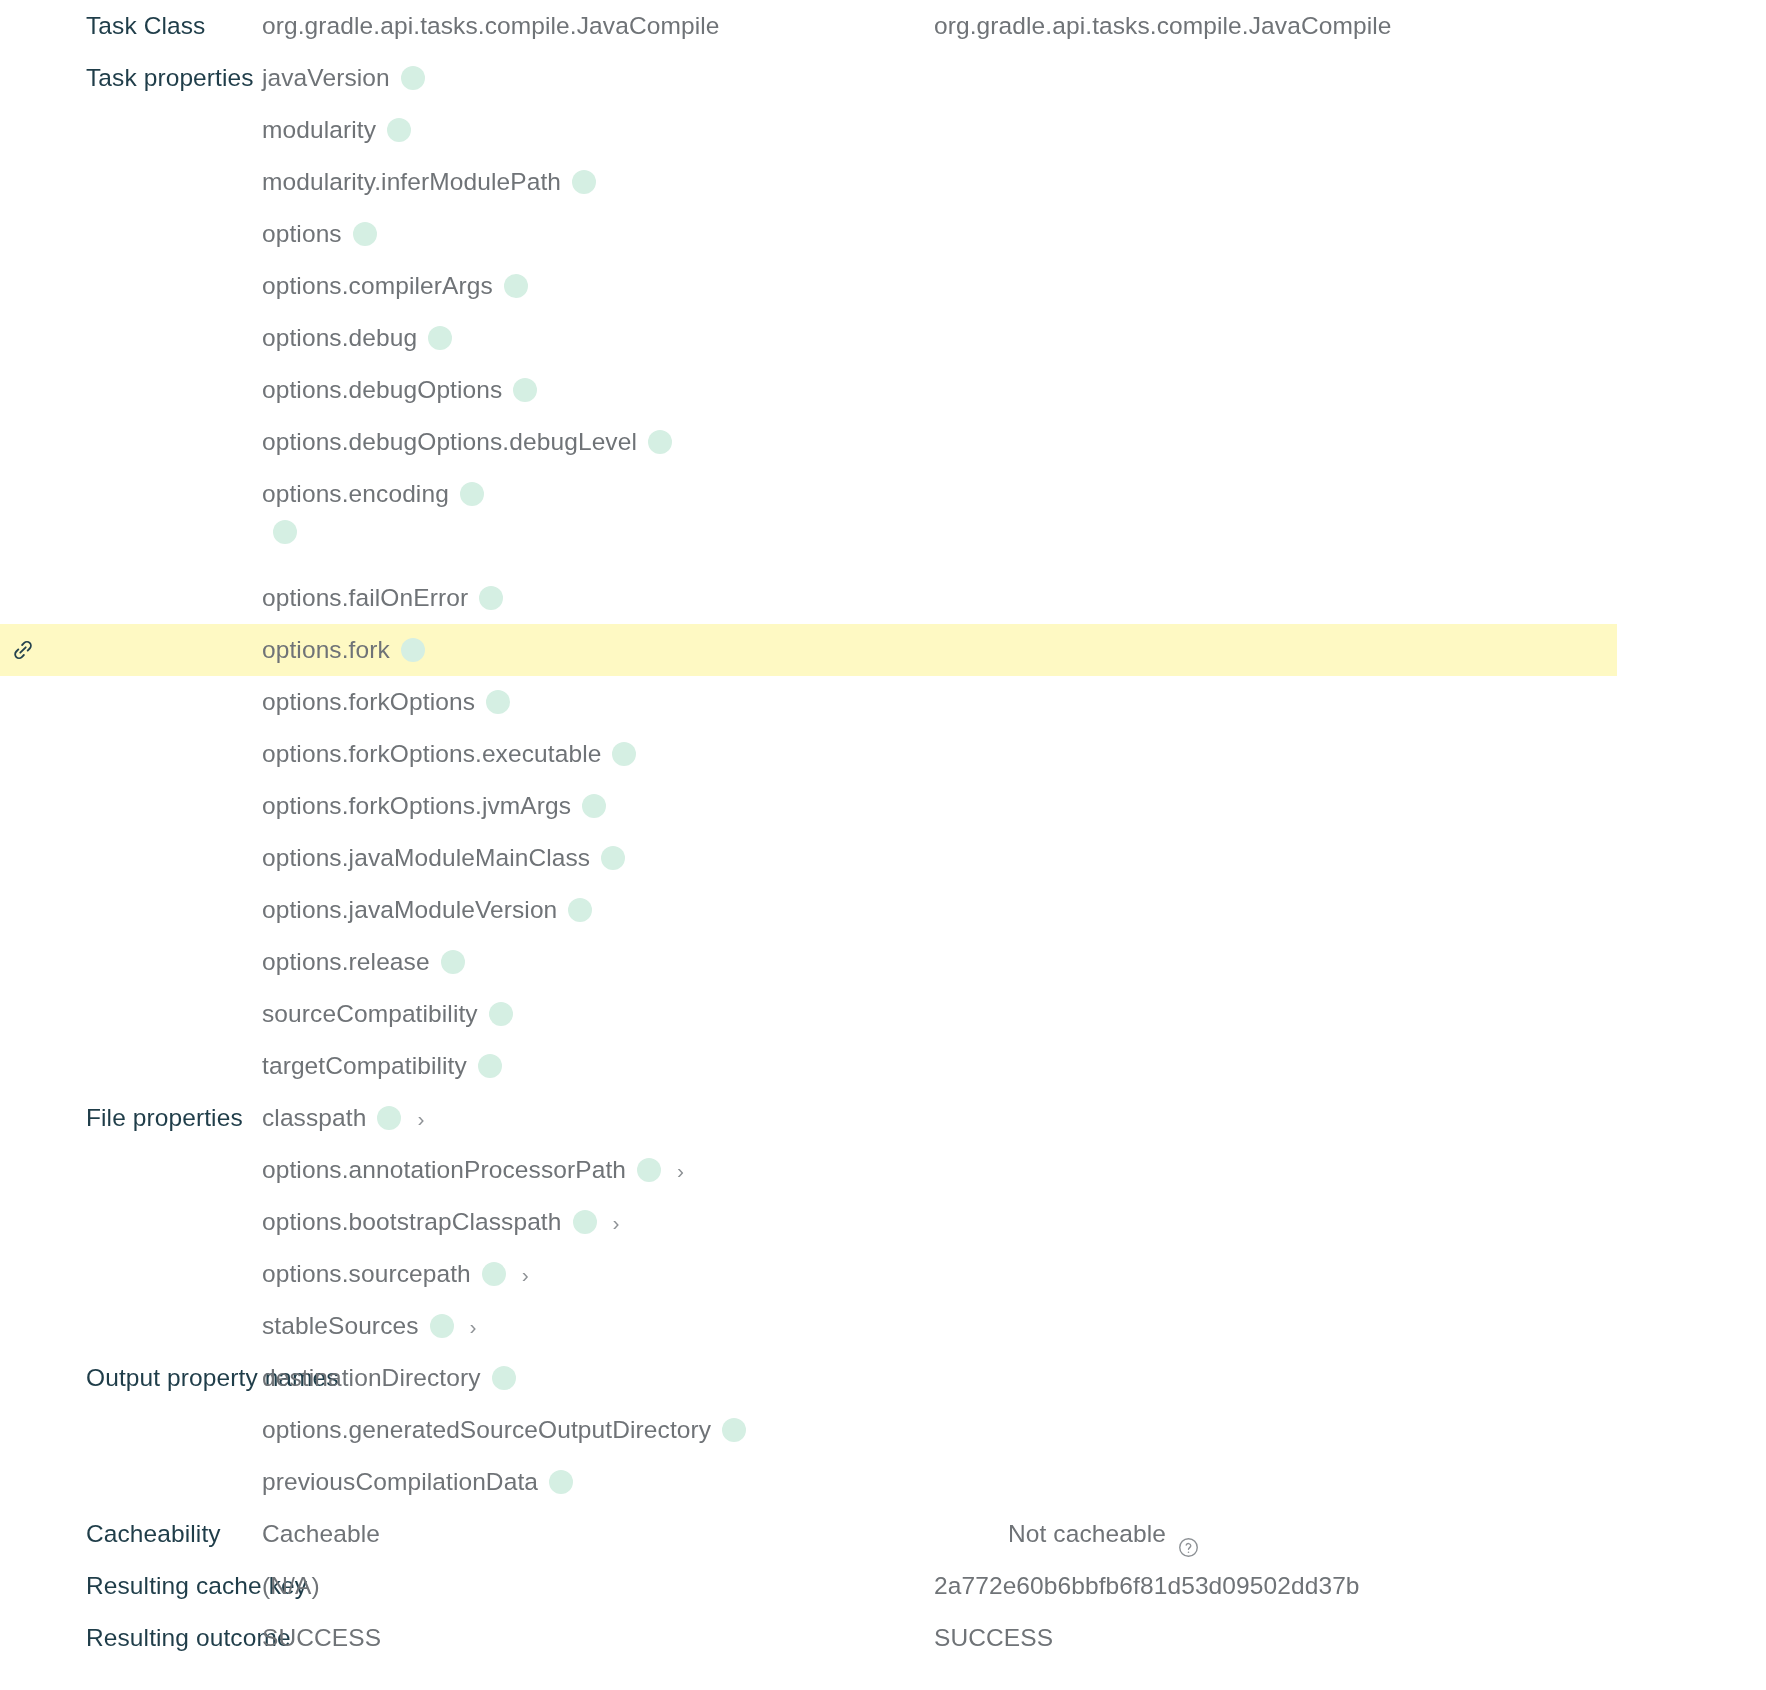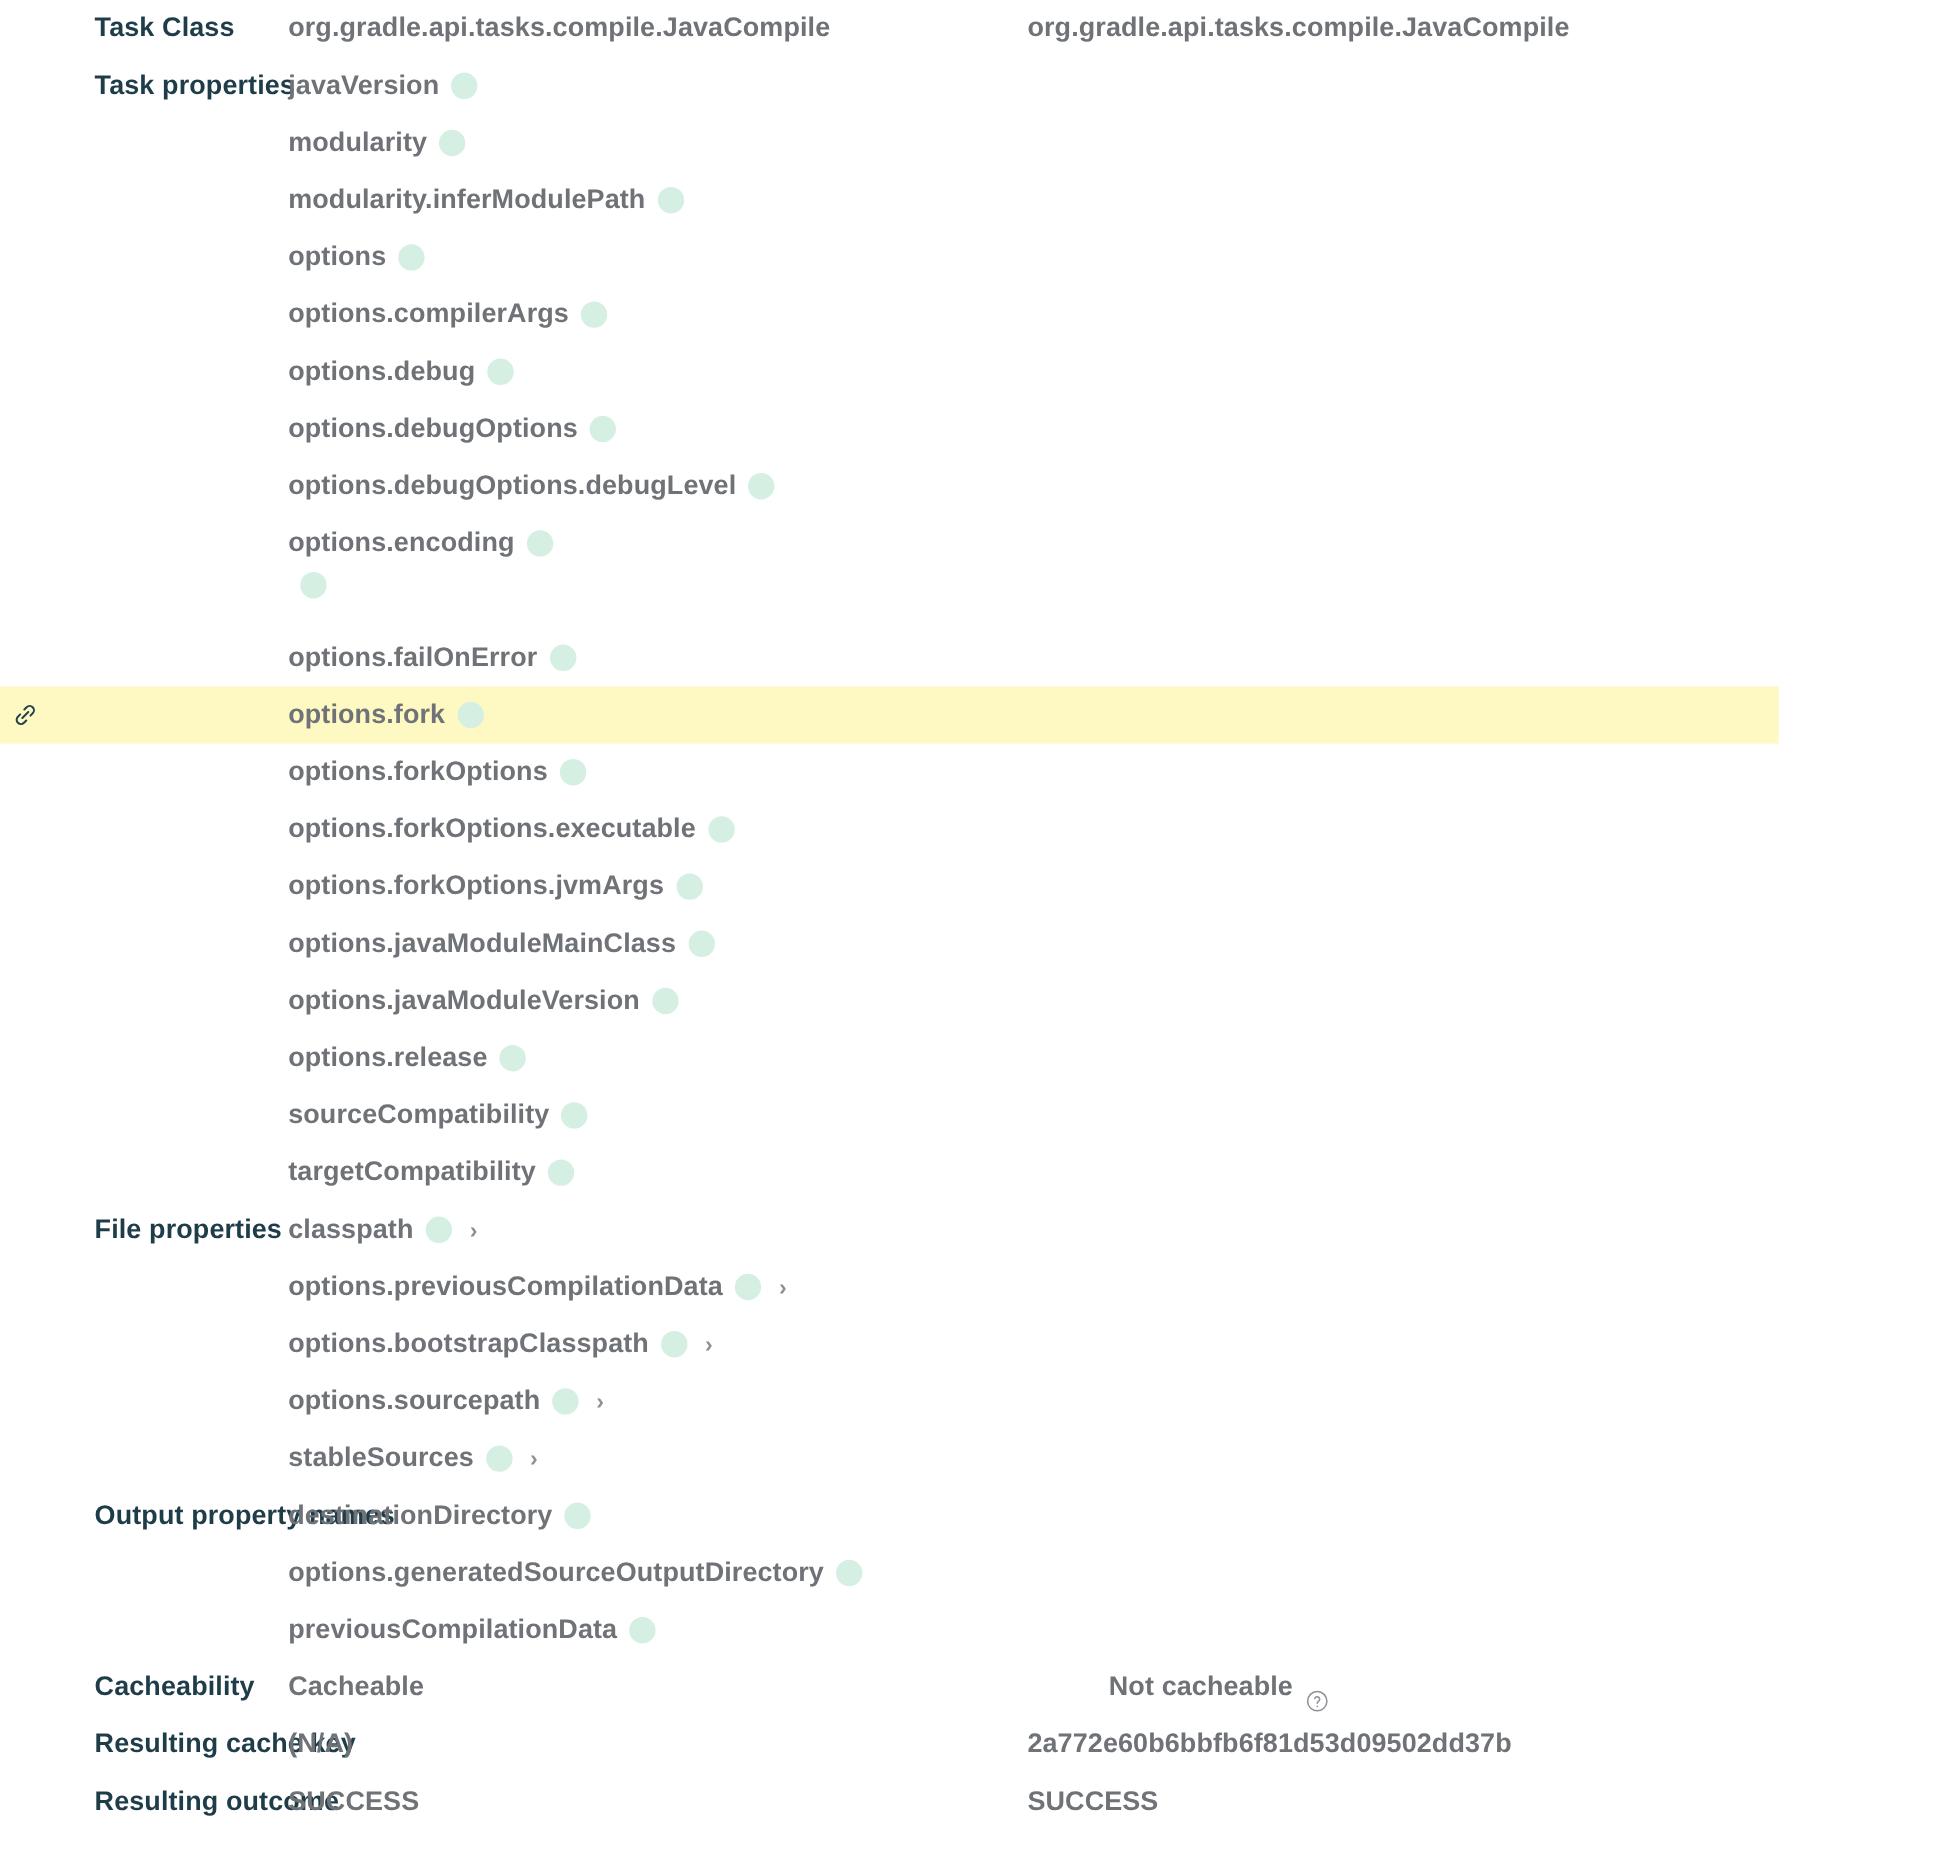--- a/index.html
+++ b/index.html
@@ -11,21 +11,20 @@
     width: 1766px;
     height: 1690px;
     font-family: "Liberation Sans", sans-serif;
     -webkit-font-smoothing: antialiased;
     overflow: hidden;
   }
 
   .comparison-table {
     width: 1617px;
     box-sizing: border-box;
-    font-weight: bold;
   }
 
   .row {
     display: flex;
     align-items: flex-start;
     min-height: 52px;
     position: relative;
   }
   .row.highlighted {
     background: #fef9c3;
@@ -326,21 +325,21 @@
         <span class="value-text">classpath</span>
         <span class="dot"></span>
         <span class="chevron">›</span>
       </div>
       <div class="value-cell right"></div>
     </div>
     <div class="row">
       <div class="gutter"></div>
       <div class="label-cell spacer-label"></div>
       <div class="value-cell">
-        <span class="value-text">options.previousCompilationData</span>
+        <span class="value-text">options.annotationProcessorPath</span>
         <span class="dot"></span>
         <span class="chevron">›</span>
       </div>
       <div class="value-cell right"></div>
     </div>
     <div class="row">
       <div class="gutter"></div>
       <div class="label-cell spacer-label"></div>
       <div class="value-cell">
         <span class="value-text">options.bootstrapClasspath</span>

